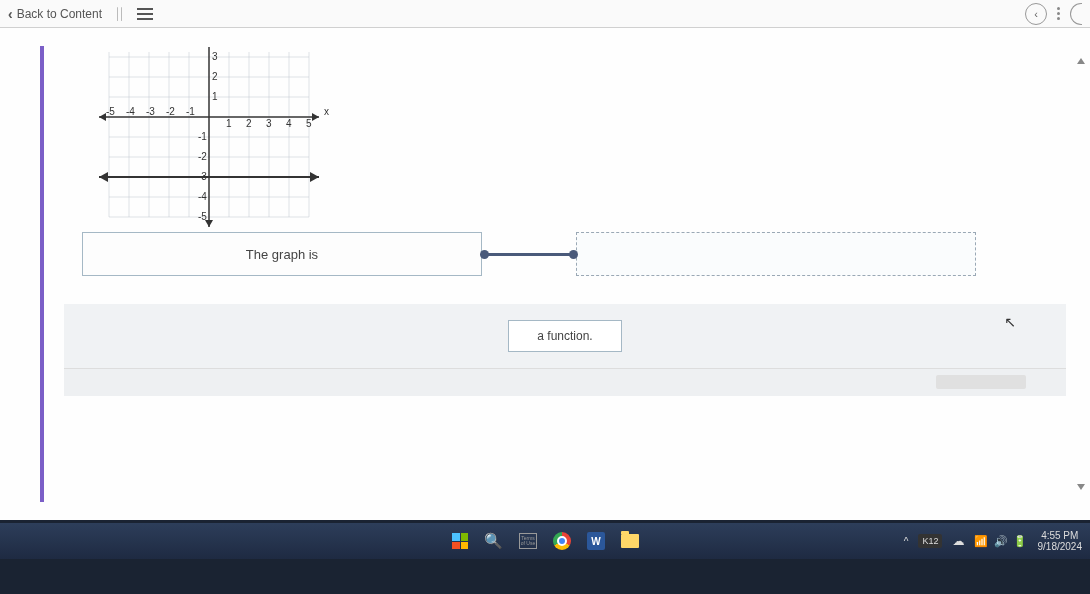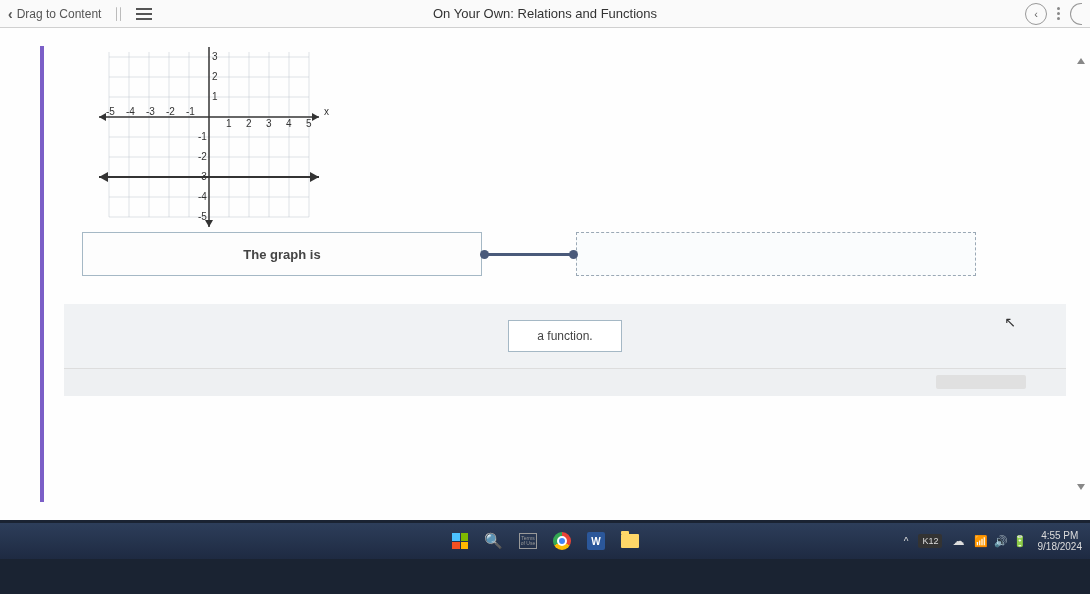--- a/index.html
+++ b/index.html
@@ -146,21 +146,20 @@
     .prompt-box {
       border: 1px solid #a5b8c5;
       background: #fdfdfd;
       width: 400px;
       height: 44px;
       display: flex;
       align-items: center;
       justify-content: center;
       font-size: 13px;
       color: #444;
-      font-weight: bold;
     }
     .connector {
       width: 90px;
       height: 3px;
       background: #4a5a7a;
       position: relative;
       margin: 0 2px;
     }
     .connector::before, .connector::after {
       content: '';
@@ -285,32 +284,31 @@
     .clock { text-align: center; line-height: 1.1; }
     .terms-box { border:1px solid #999; width:18px; height:16px; font-size:5px; color:#999; display:flex; align-items:center; justify-content:center; text-align:center; line-height:1; }
   </style>
 </head>
 <body>
 
 <div class="app-window">
   <div class="top-bar">
     <div class="back-link">
       <span class="back-chevron">‹</span>
-      <span>Drag to Content</span>
+      <span>Back to Content</span>
     </div>
     <div class="top-divider">
         <span></span>
         <span></span>
       </div>
     <div class="hamburger">
         <span></span>
         <span></span>
         <span></span>
       </div>
-    <div class="page-title">On Your Own: Relations and Functions</div>
     <div class="circle-btn">‹</div>
     <div class="dots-vert">
         <span></span>
         <span></span>
         <span></span>
       </div>
     <div class="right-partial"></div>
   </div>
 
   <div class="content-area">

